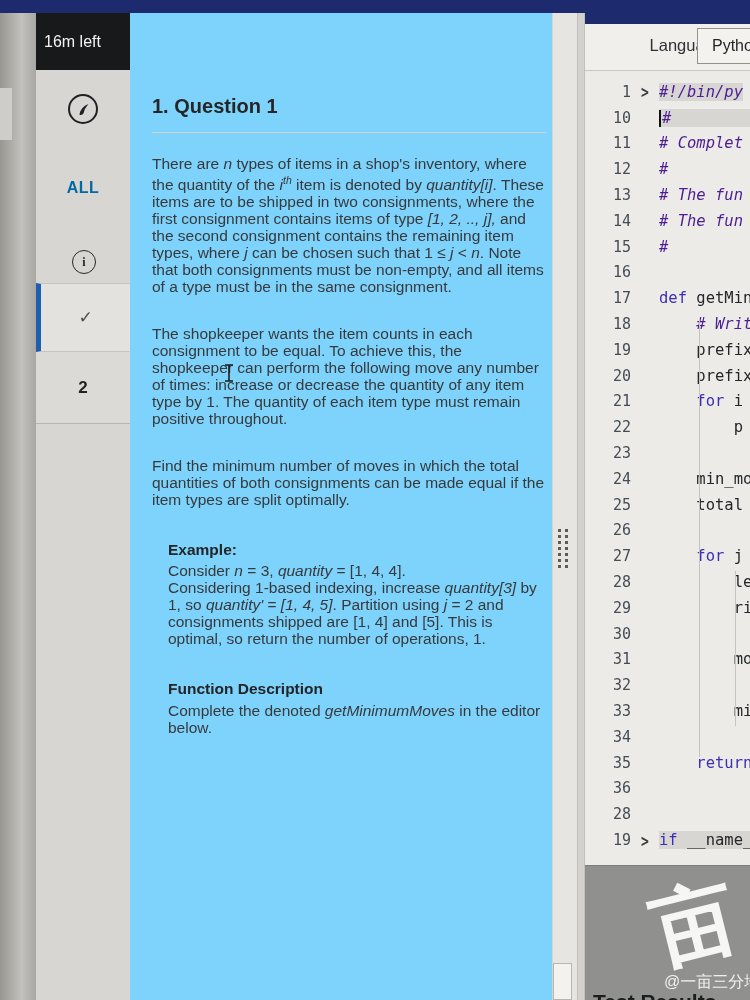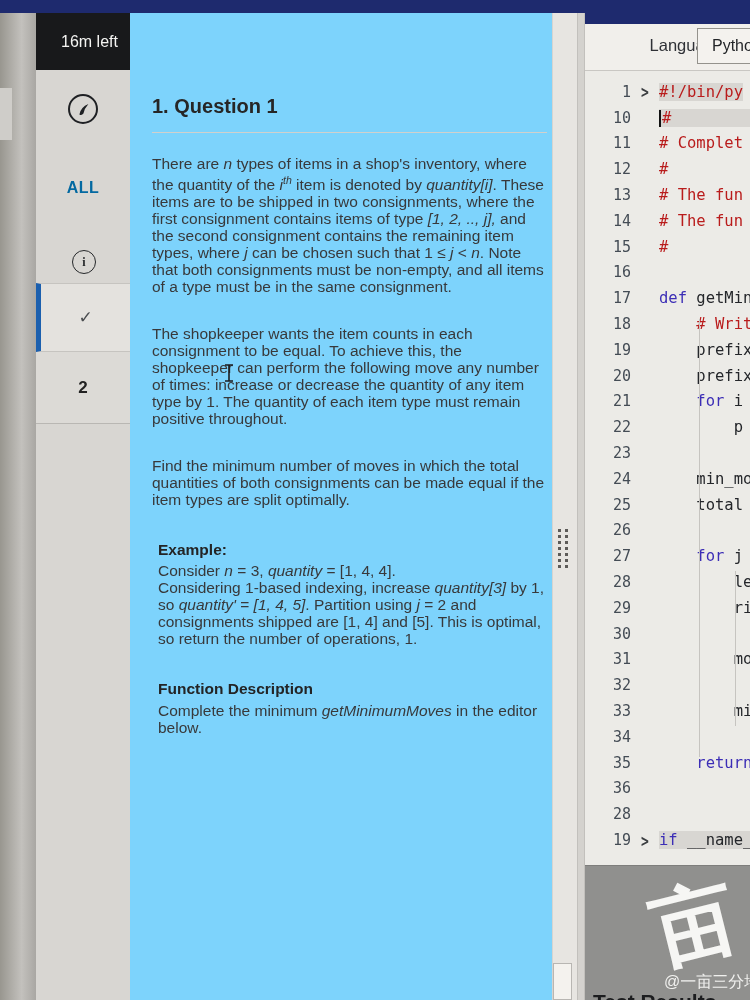--- a/index.html
+++ b/index.html
@@ -12,21 +12,21 @@
   .bezel-notch{position:absolute;left:0;top:88px;width:12px;height:52px;background:#cfcdc9;}
 
   
   .topbar{position:absolute;left:0;top:0;width:750px;height:13px;background:#1e2a6e;}
   .topbar-right{position:absolute;left:577px;top:0;width:173px;height:24px;background:#1e2a6e;}
 
   
   .sidebar{position:absolute;left:36px;top:13px;width:94px;height:987px;background:#d8d6d2;
            border-right:1px solid #c2c0bc;}
   .timer{position:absolute;left:0;top:0;width:94px;height:57px;background:#18191b;color:#f4f4f2;
-         font-size:16px;display:flex;align-items:center;padding-left:25px;box-sizing:border-box;}
+         font-size:16px;display:flex;align-items:center;padding-left:8px;box-sizing:border-box;}
   .nav-compass{position:absolute;left:32px;top:81px;width:30px;height:30px;border:2px solid #1f2124;
           border-radius:50%;box-sizing:border-box;display:flex;align-items:center;justify-content:center;}
   .all-label{position:absolute;left:0;top:166px;width:94px;text-align:center;font-weight:bold;
              font-size:16px;color:#0369a1;letter-spacing:.5px;}
   .info-btn{position:absolute;left:36px;top:237px;width:24px;height:24px;border:1.6px solid #26282a;
             border-radius:50%;box-sizing:border-box;display:flex;align-items:center;justify-content:center;
             font-size:12px;font-weight:bold;color:#26282a;font-family:"Liberation Serif",serif;}
   .q-item{position:absolute;left:0;width:94px;box-sizing:border-box;display:flex;align-items:center;
           justify-content:center;}
   .q-item.active{top:270px;height:69px;background:#e4e2de;border-left:5px solid #1b5fae;
@@ -35,21 +35,21 @@
                  font-weight:bold;font-size:17px;color:#222;}
   .check{color:#4a4d50;font-size:17px;}
 
   
   .qpanel{position:absolute;left:130px;top:13px;width:447px;height:987px;background:#7dd3fc;
           box-sizing:border-box;padding:82px 30px 0 22px;}
   .q-title{font-size:20px;font-weight:bold;color:#262626;margin:0 0 14px 0;}
   .q-hr{height:1px;background:#d2d0cc;margin:0 0 22px 0;}
   .para,.exline{font-size:15.5px;line-height:17px;color:#38393b;margin:0 0 30px 0;}
   .exline{margin:0;}
-  .exblock{margin:0 0 30px 6px;}
+  .exblock{margin:0 0 30px 16px;}
   .ex-title{font-size:15.5px;font-weight:bold;color:#232425;line-height:24.3px;}
   .it{font-style:italic;}
   sup{font-size:.68em;font-style:italic;}
   .q-scrolltrack{position:absolute;left:552px;top:13px;width:25px;height:987px;background:#e7e5e1;
                  border-left:1px solid #d6d4d0;}
   .q-scrollcorner{position:absolute;left:553px;top:963px;width:19px;height:37px;background:#f4f2ee;
                   border:1px solid #b8b6b2;box-sizing:border-box;}
   .ibeam{position:absolute;left:222px;top:363px;}
 
   
@@ -69,21 +69,21 @@
                display:flex;align-items:center;padding-left:14px;}
   .code-area{position:absolute;left:0;top:47px;width:200px;height:794px;background:#ecebe7;
              font-family:"DejaVu Sans Mono","Liberation Mono",monospace;font-size:15.5px;
              padding-top:8px;}
   .crow{display:flex;height:25.8px;align-items:center;}
   .ln{width:46px;text-align:right;color:#444c55;flex:0 0 46px;font-size:15px;}
   .fold{width:28px;flex:0 0 28px;text-align:center;color:#3a3d40;font-size:13px;font-weight:bold;
         transform:scaleY(1.35);}
   .code{white-space:pre;color:#24262a;}
   .code .kw{color:#3c2eb6;}
-  .code .com{color:#b91c1c;}
+  .code .com{color:#4c1d95;font-style:italic;}
   .code .id{color:#24262a;}
   .code.hl{background:#d8d6d2;}
   .crow.hl-line .code{flex:1;background:#d8d6d2;}
   .caret{display:inline-block;width:2px;height:17px;background:#121212;vertical-align:middle;
          margin-right:1px;}
   .iguide{position:absolute;width:1px;background:#c6c4c0;}
   .iguide.g1{left:114px;top:248px;height:438px;}
   .iguide.g2{left:150px;top:500px;height:155px;}
 
   
@@ -144,21 +144,21 @@
       <div class="ex-title">Example:</div>
       <div>
           <div class="exline"><span>Consider </span><span class="it">n</span><span> = 3, </span><span class="it">quantity</span><span> = [1, 4, 4].</span></div>
           <div class="exline"><span>Considering 1-based indexing, increase </span><span class="it">quantity[3]</span><span> by 1, so </span><span class="it">quantity'</span><span> = </span><span class="it">[1, 4, 5]</span><span>. Partition using </span><span class="it">j</span><span> = 2 and consignments shipped are [1, 4] and [5]. This is optimal, so return the number of operations, 1.</span></div>
         </div>
     </div>
 
     <div class="exblock">
       <div class="ex-title">Function Description</div>
       <div>
-          <div class="exline"><span>Complete the minimum </span><span class="it">getMinimumMoves</span><span> in the editor below.</span></div>
+          <div class="exline"><span>Complete the denoted </span><span class="it">getMinimumMoves</span><span> in the editor below.</span></div>
         </div>
     </div>
   </div>
 
   <div class="q-scrolltrack"></div>
   <div class="q-scrollcorner"></div>
 
   <svg class="ibeam" width="14" height="20" viewBox="0 0 14 20">
     <path d="M3 2 H11 M7 2 V18 M3 18 H11" stroke="#1c1d1f" stroke-width="1.6" fill="none"></path>
   </svg>

